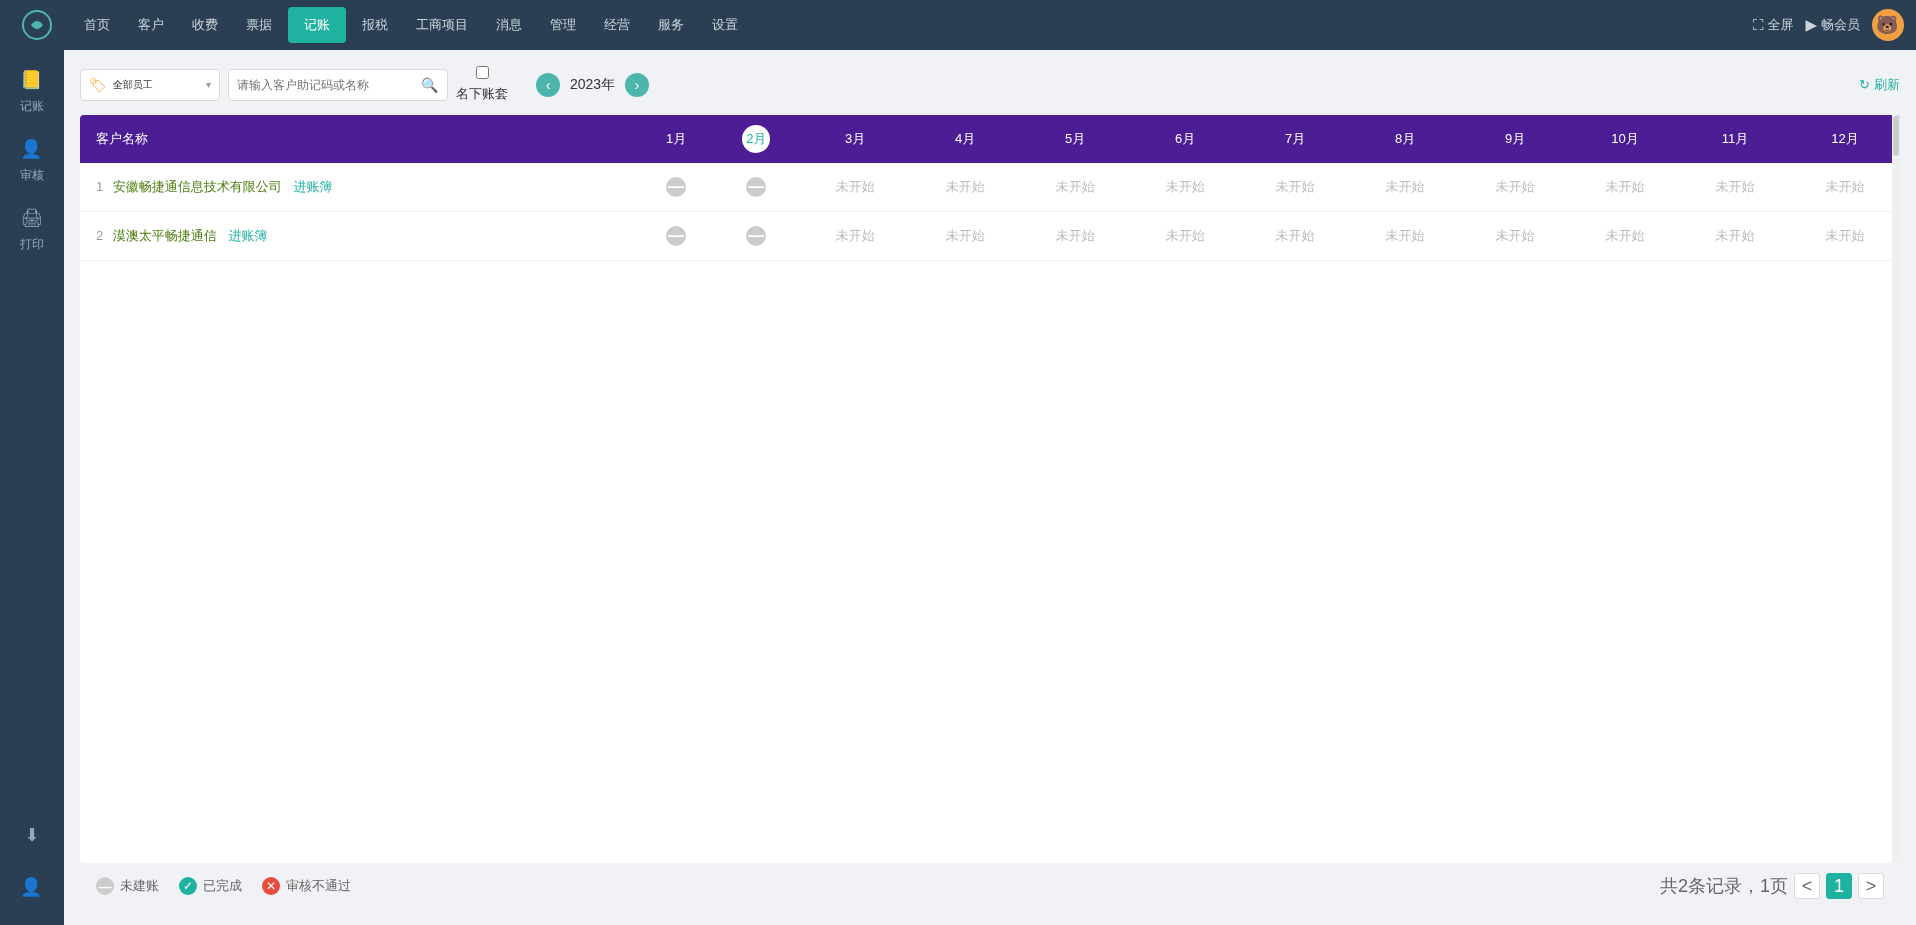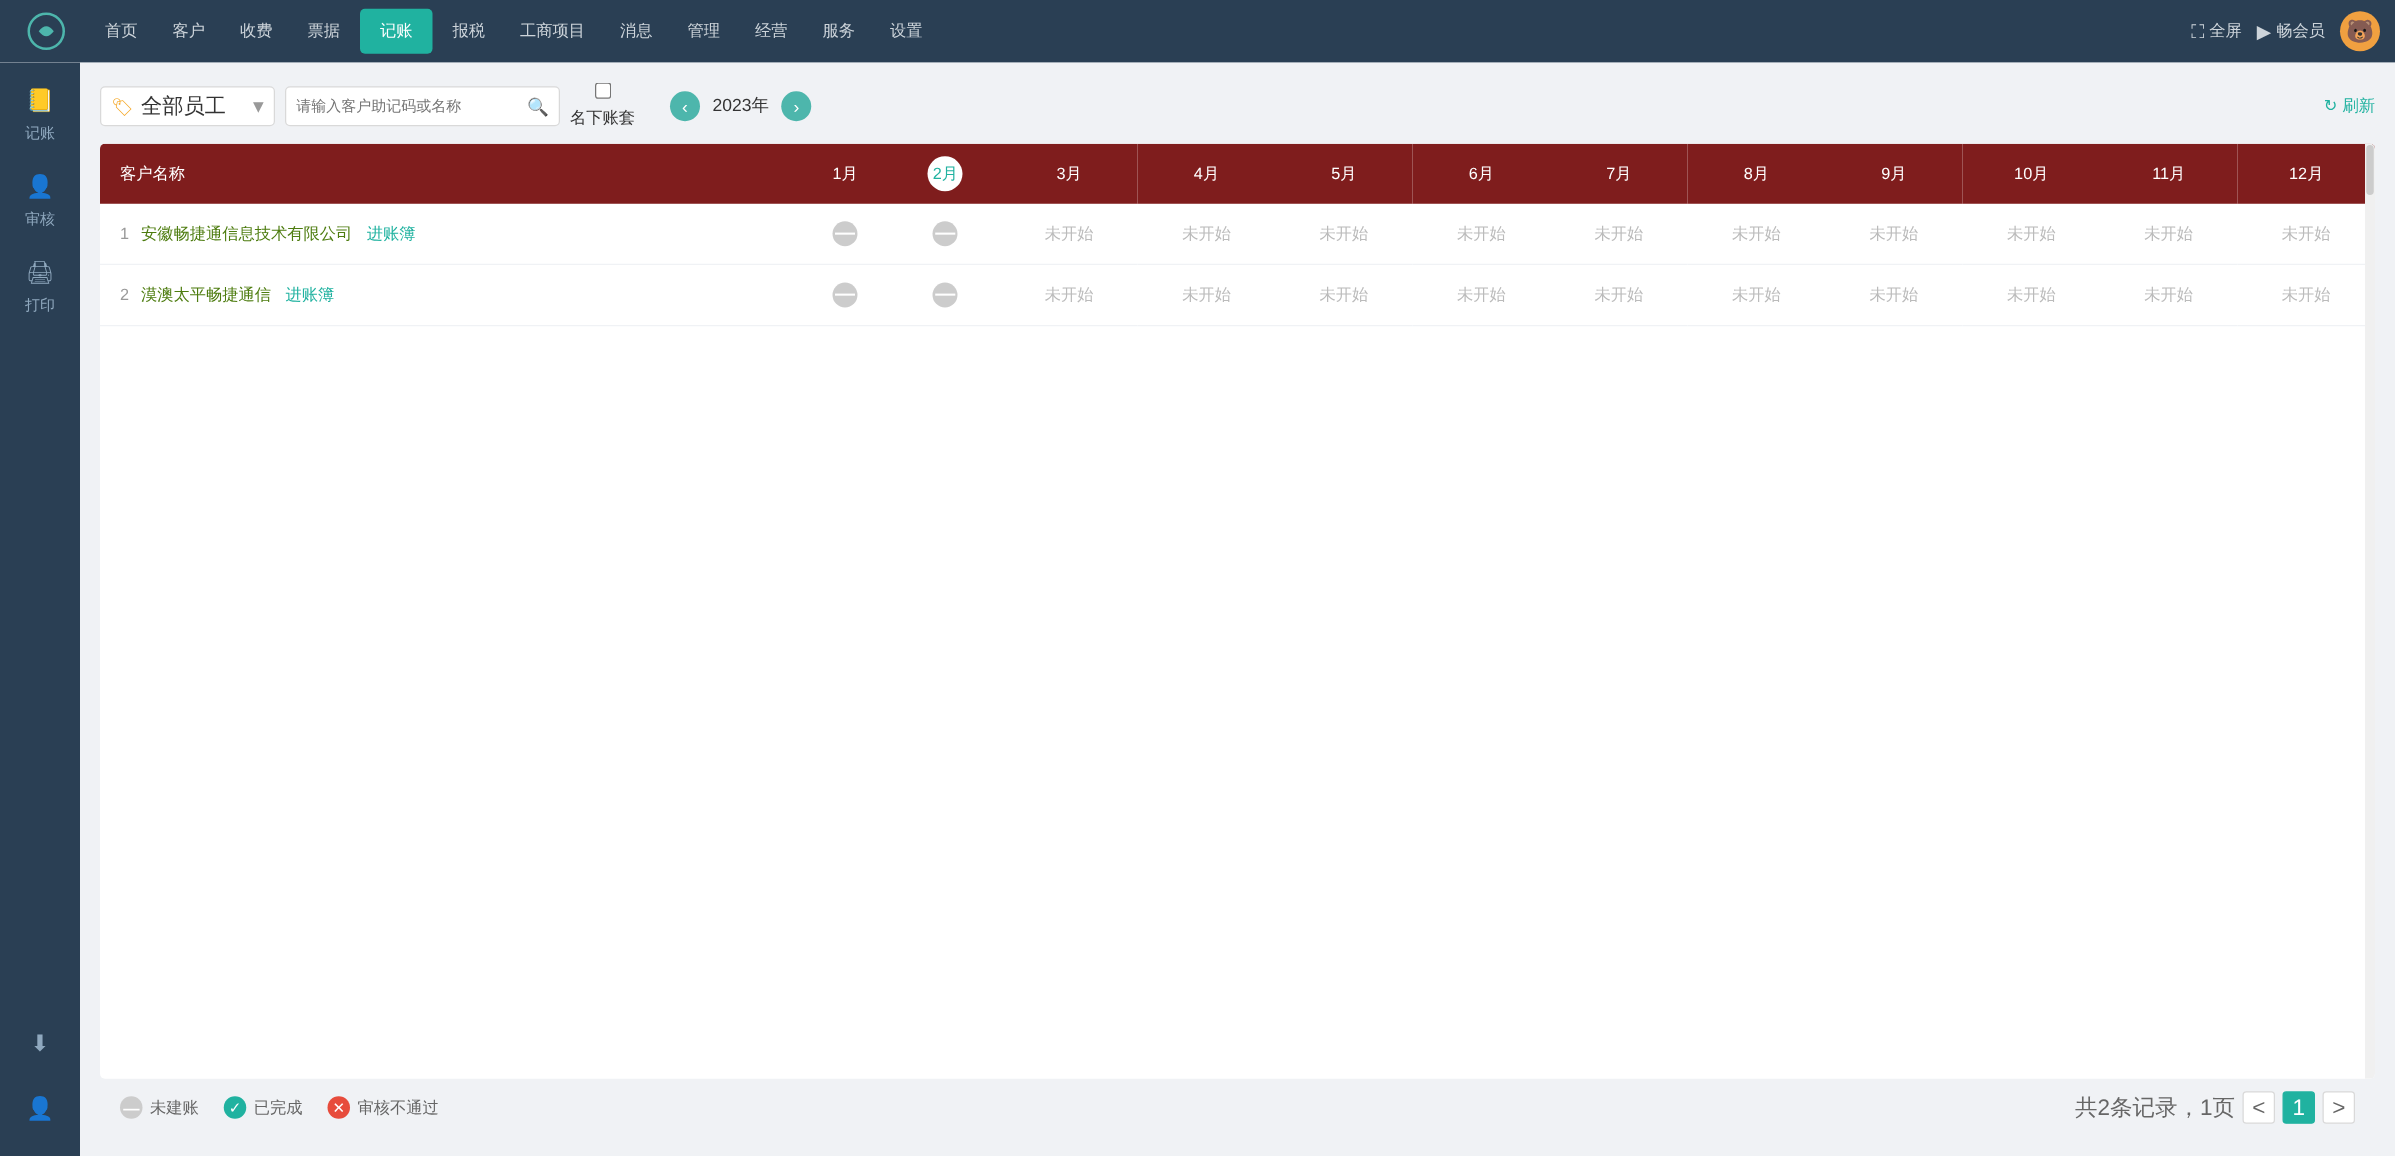--- a/index.html
+++ b/index.html
@@ -137,21 +137,21 @@
       padding: 0 8px;
       height: 32px;
       gap: 6px;
       cursor: pointer;
       min-width: 140px;
     }
     .employee-select .emp-icon {
       color: #f5a623;
       font-size: 14px;
     }
-    .employee-select span { color: #333; font-size: 17px; }
+    .employee-select span { color: #333; font-size: 10px; }
     .employee-select .chevron { color: #999; margin-left: auto; }
     .search-input-wrap {
       display: flex;
       align-items: center;
       border: 1px solid #d9d9d9;
       border-radius: 4px;
       background: #fff;
       height: 32px;
       padding: 0 8px;
       gap: 6px;
@@ -200,21 +200,21 @@
       overflow: auto;
       flex: 1;
       position: relative;
     }
     table {
       width: 100%;
       border-collapse: collapse;
       min-width: 900px;
     }
     thead tr {
-      background: #7f1d1d;
+      background: #4c1d95;
       color: #fff;
     }
     thead th {
       padding: 10px 8px;
       text-align: center;
       font-weight: normal;
       font-size: 13px;
       white-space: nowrap;
     }
     thead th:first-child {

